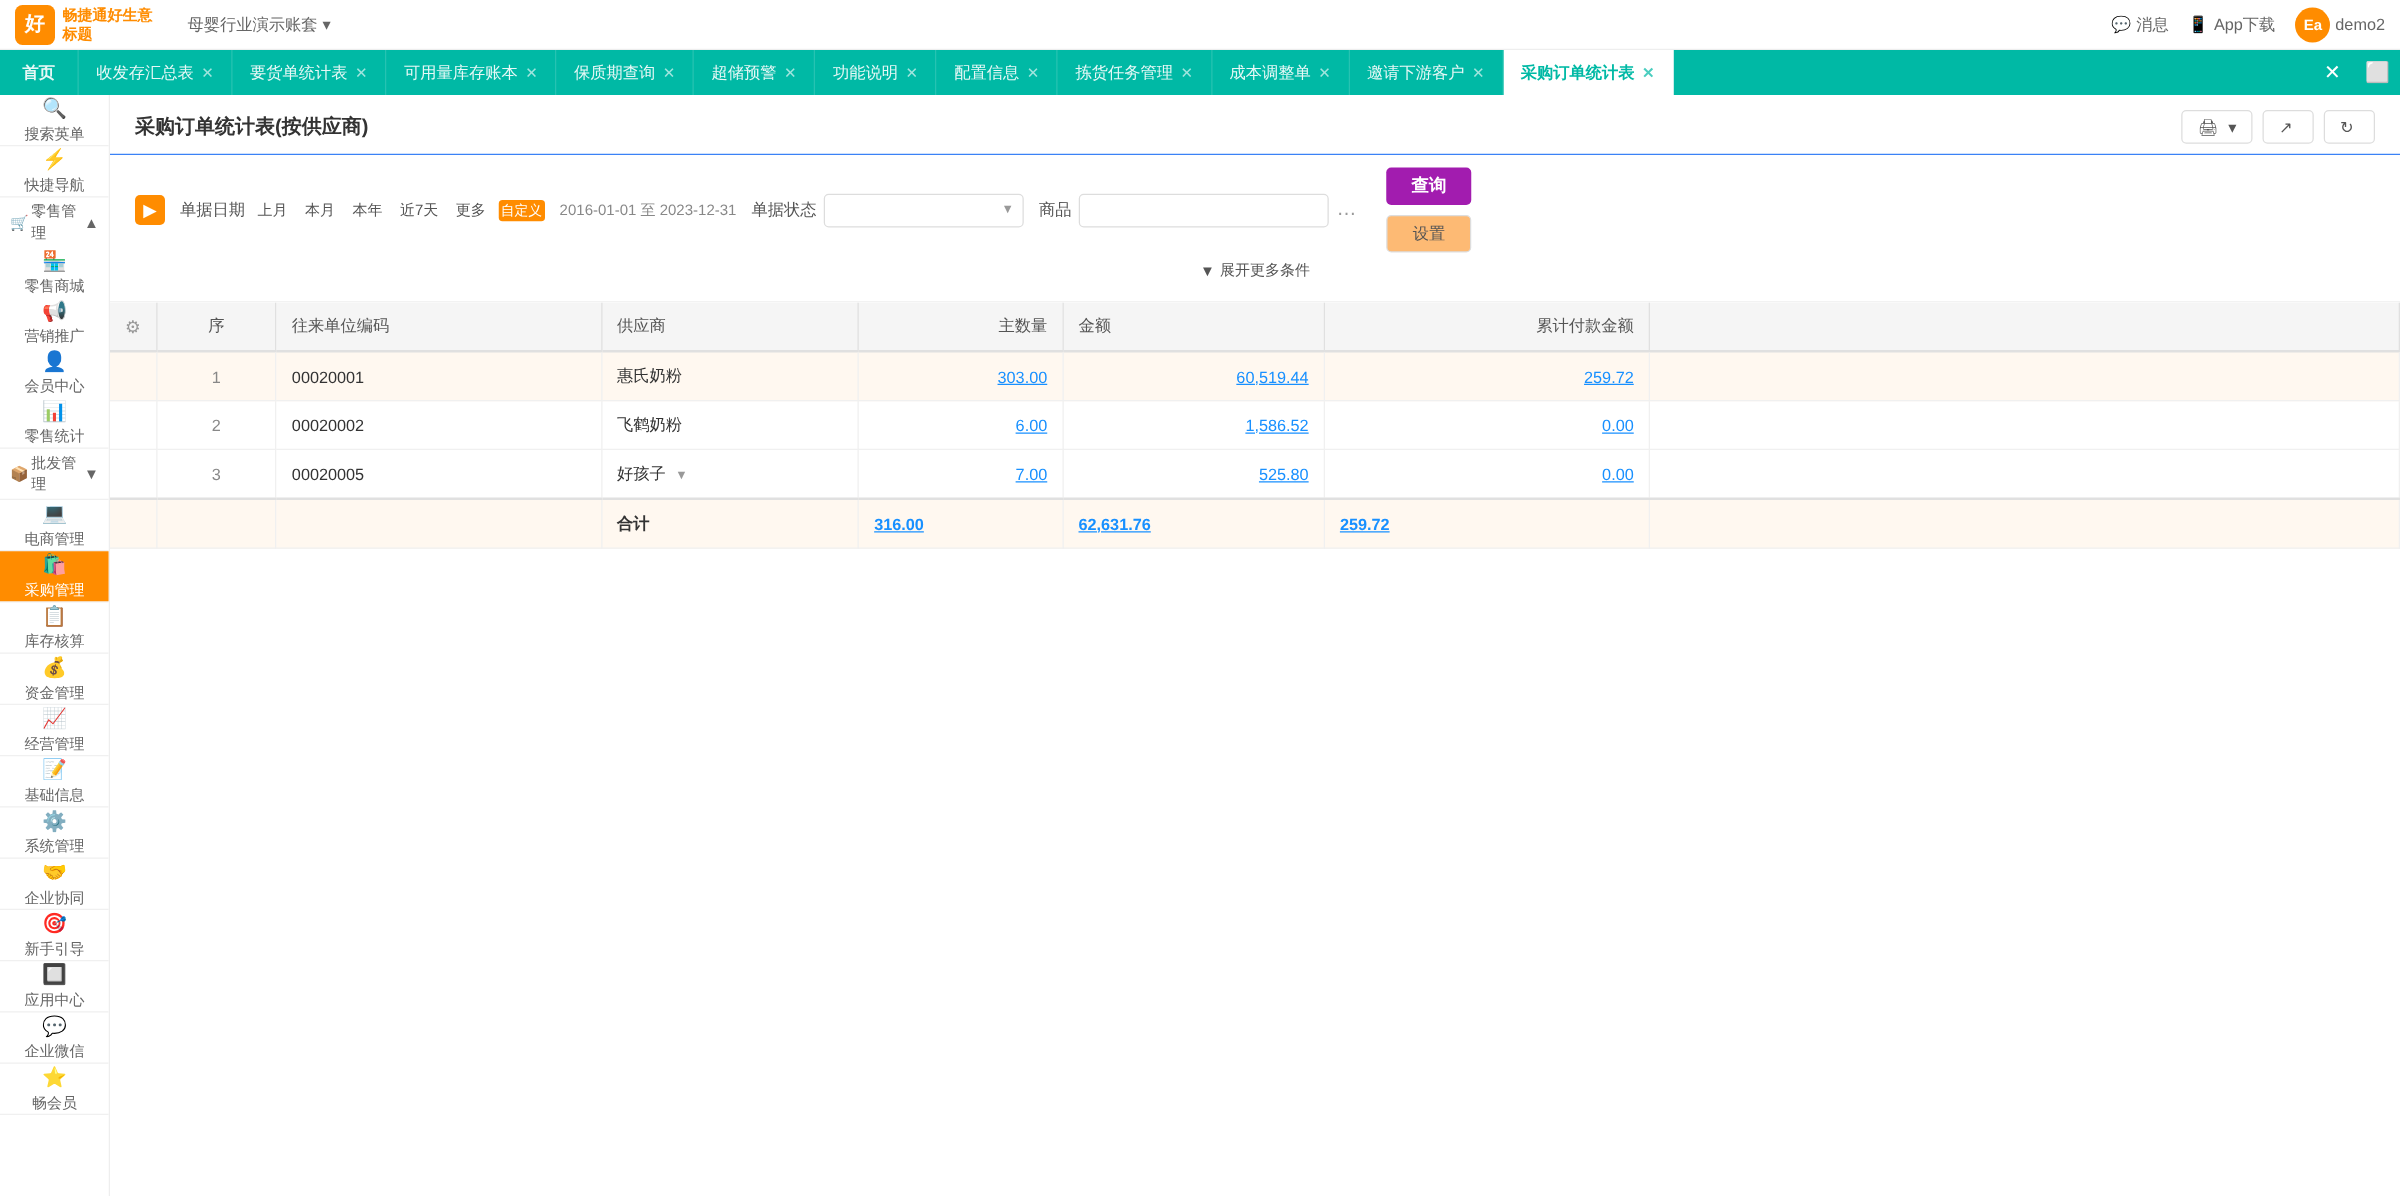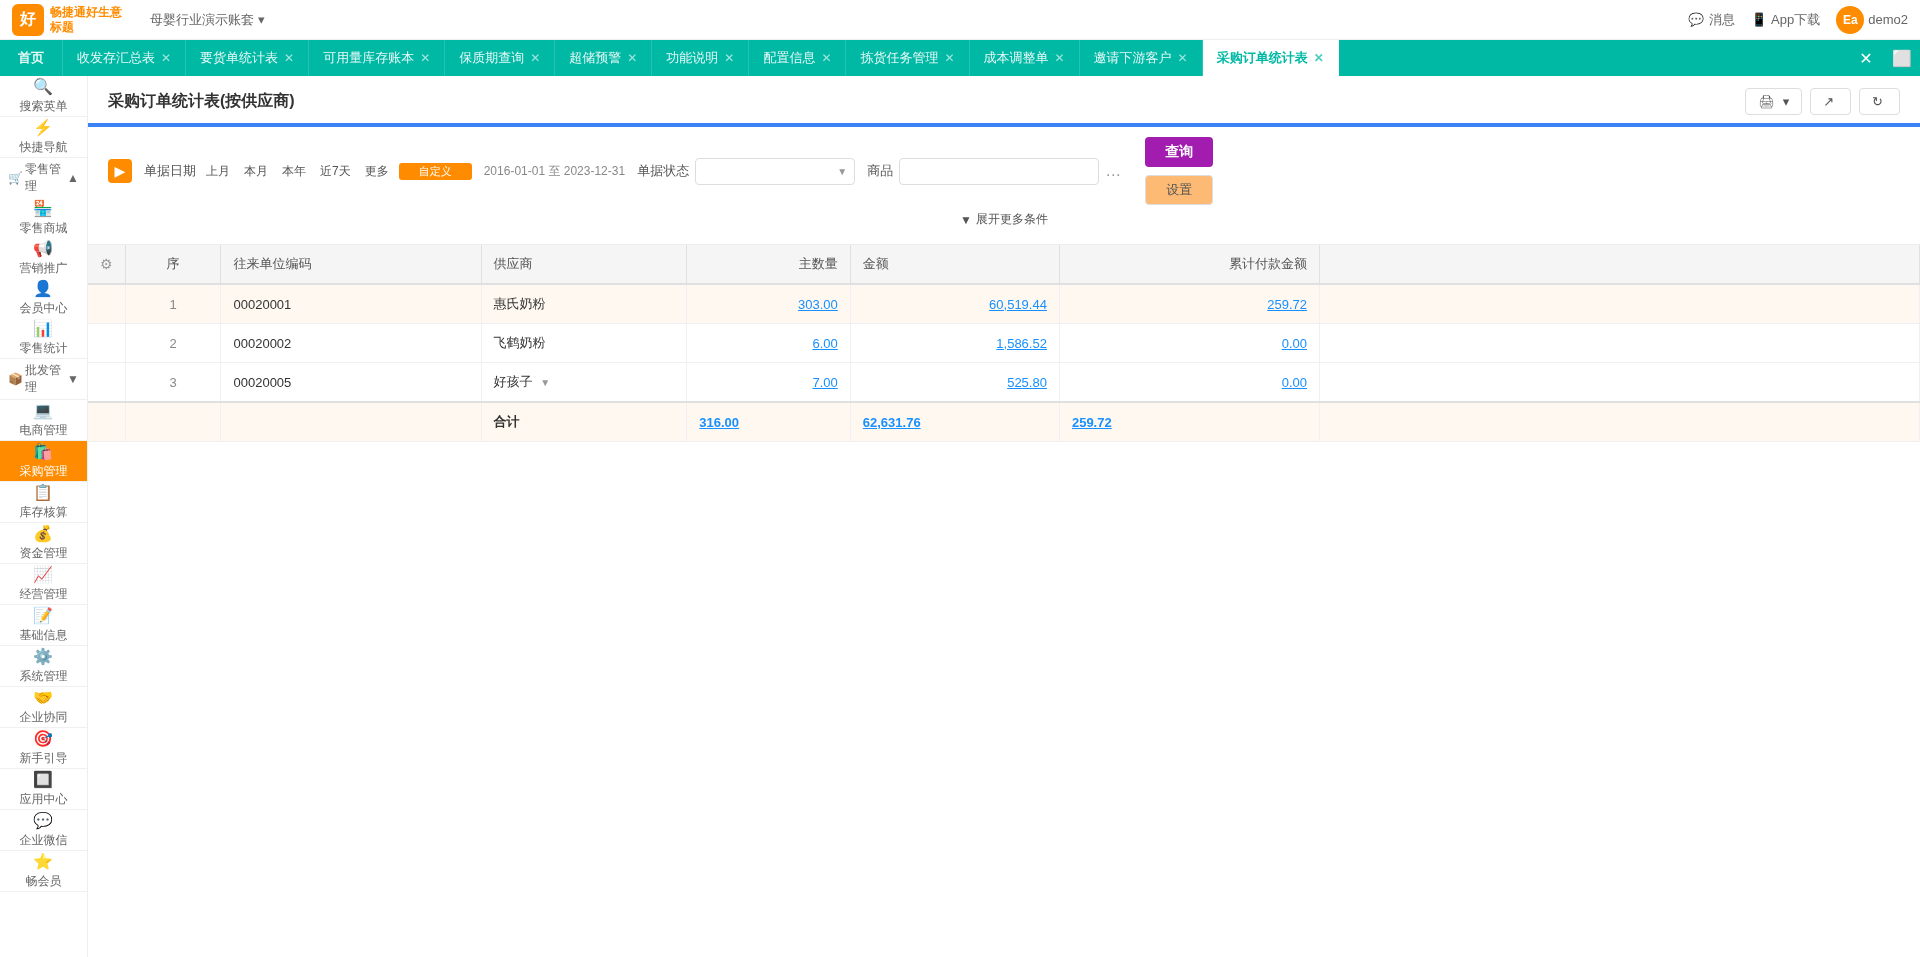--- a/index.html
+++ b/index.html
@@ -33,37 +33,37 @@
     .sidebar-item { height: 40px; display: flex; flex-direction: column; align-items: center; justify-content: center; cursor: pointer; color: #666; font-size: 12px; gap: 2px; }
     .sidebar-item.active { background: #ff8c00; color: white; }
     .sidebar-item .s-icon { font-size: 16px; }
     .sidebar-group { border-bottom: 1px solid #f0f0f0; }
     .sidebar-group-header { height: 40px; display: flex; align-items: center; justify-content: center; cursor: pointer; color: #666; font-size: 12px; gap: 2px; padding: 0 8px; }
 
     
     .content { flex: 1; background: #f5f5f5; overflow: auto; display: flex; flex-direction: column; }
 
     
-    .page-header { background: #fff; padding: 12px 20px 8px; border-bottom: 4px solid #3b82f6; display: flex; align-items: center; justify-content: space-between; }
+    .page-header { background: #fff; padding: 12px 20px 8px; border-bottom: 1px solid #3b82f6; display: flex; align-items: center; justify-content: space-between; }
     .page-title { font-size: 16px; font-weight: bold; color: #333; }
     .page-actions { display: flex; align-items: center; gap: 8px; }
     .btn-print { background: #fff; border: 1px solid #ddd; border-radius: 4px; padding: 5px 12px; font-size: 13px; cursor: pointer; display: flex; align-items: center; gap: 4px; color: #555; }
     .btn-export { background: #fff; border: 1px solid #ddd; border-radius: 4px; padding: 5px 12px; font-size: 13px; cursor: pointer; color: #555; display: flex; align-items: center; gap: 4px; }
     .btn-refresh { background: #fff; border: 1px solid #ddd; border-radius: 4px; padding: 5px 12px; font-size: 13px; cursor: pointer; color: #555; display: flex; align-items: center; gap: 4px; }
 
     
     .filter-area { background: #fff; padding: 10px 20px; border-bottom: 1px solid #eee; }
     .filter-row { display: flex; align-items: center; gap: 12px; flex-wrap: wrap; }
     .filter-toggle { width: 24px; height: 24px; background: #ff8c00; border-radius: 4px; display: flex; align-items: center; justify-content: center; color: white; cursor: pointer; font-size: 14px; }
     .filter-item { display: flex; align-items: center; gap: 6px; font-size: 13px; color: #555; }
     .filter-label { white-space: nowrap; color: #555; }
     .date-shortcuts { display: flex; gap: 6px; }
     .date-shortcut { font-size: 12px; color: #555; cursor: pointer; padding: 2px 4px; }
     .date-range { font-size: 12px; color: #888; }
-    .custom-badge { background: #ff8c00; color: white; font-size: 11px; padding: 1px 20px; border-radius: 3px; }
+    .custom-badge { background: #ff8c00; color: white; font-size: 11px; padding: 1px 2px; border-radius: 3px; }
     .filter-select { border: 1px solid #ddd; border-radius: 4px; padding: 5px 28px 5px 8px; font-size: 13px; outline: none; background: #fff; color: #555; min-width: 160px; appearance: none; cursor: pointer; position: relative; }
     .select-wrapper { position: relative; display: inline-block; }
     .select-wrapper::after { content: '▼'; position: absolute; right: 8px; top: 50%; transform: translateY(-50%); font-size: 10px; color: #999; pointer-events: none; }
     .filter-input { border: 1px solid #ddd; border-radius: 4px; padding: 5px 8px; font-size: 13px; outline: none; min-width: 200px; }
     .expand-row { display: flex; justify-content: center; padding: 6px; }
     .expand-btn { background: none; border: none; color: #555; font-size: 12px; cursor: pointer; display: flex; align-items: center; gap: 4px; }
 
     
     .table-container { flex: 1; background: #fff; margin: 0; overflow: auto; }
     .data-table { width: 100%; border-collapse: collapse; }

